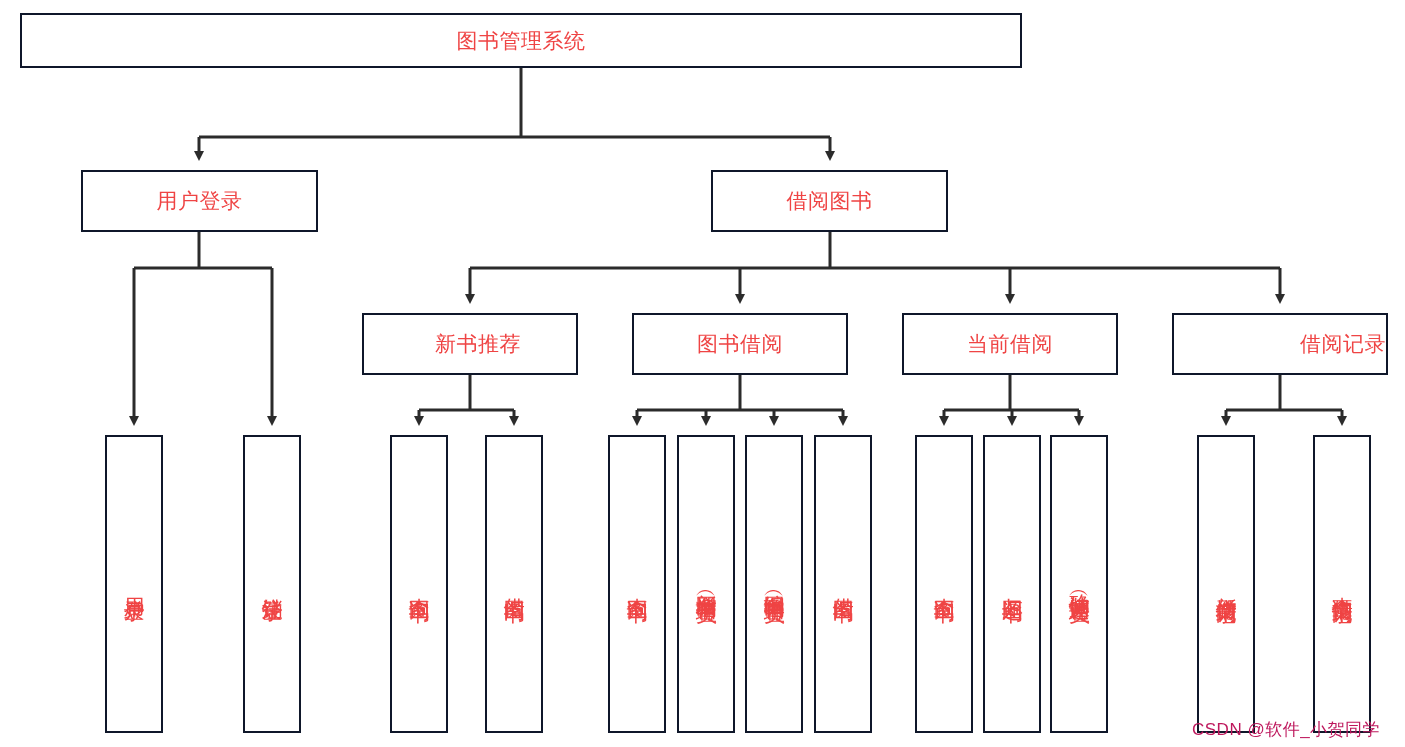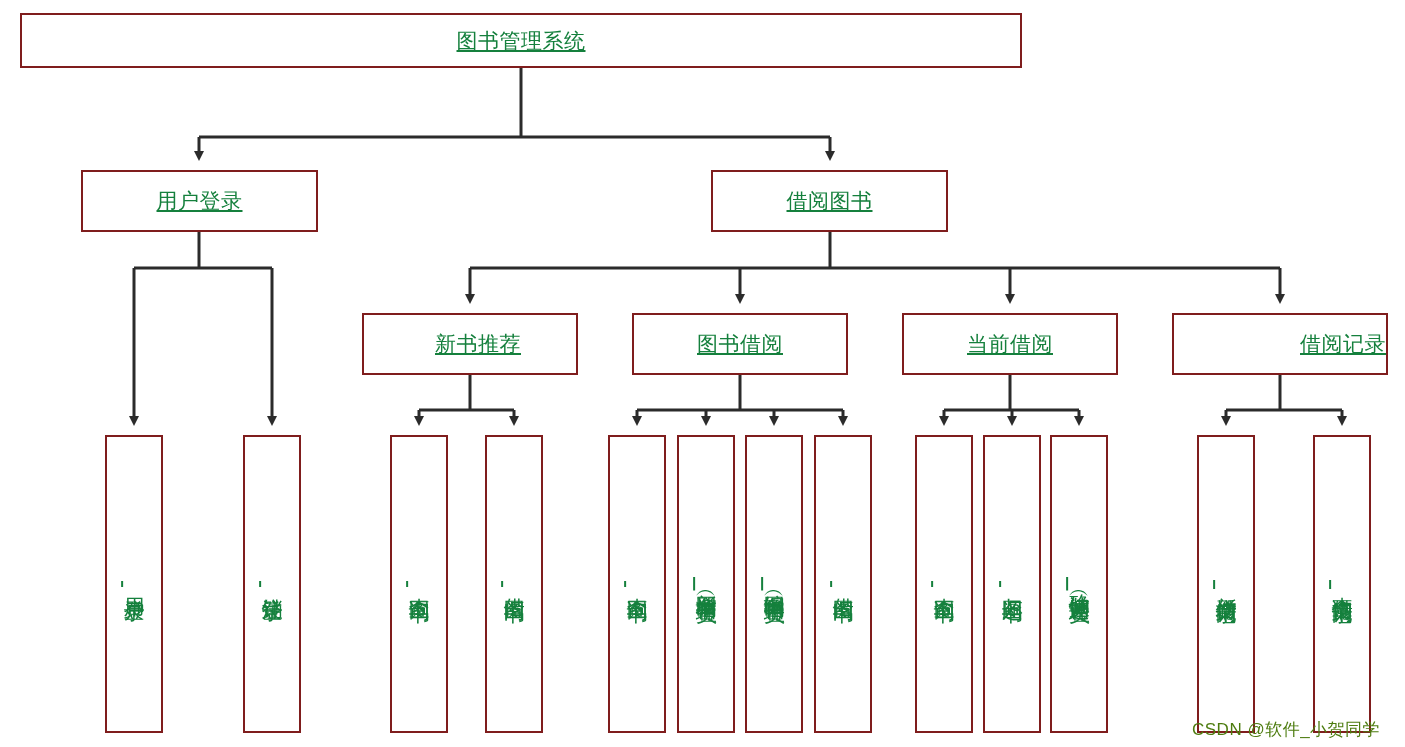--- a/index.html
+++ b/index.html
@@ -19,27 +19,26 @@
     position: absolute;
     left: 0;
     top: 0;
     width: 1405px;
     height: 747px;
     pointer-events: none;
   }
   .node {
     position: absolute;
     box-sizing: border-box;
-    border: 2px solid #7f1d1d;
+    border: 2px solid #0f172a;
     background: #ffffff;
     display: flex;
     align-items: center;
     justify-content: center;
-    color: #15803d;
-    text-decoration: underline;
+    color: #ef4444;
   }
   .node.horiz .label {
     font-size: 21px;
     line-height: 1.1;
     white-space: nowrap;
     letter-spacing: 0.5px;
   }
   .node.vert {
     align-items: center;
     justify-content: center;
@@ -49,21 +48,21 @@
     text-orientation: upright;
     font-size: 21px;
     line-height: 1.25;
     letter-spacing: 1.5px;
     text-align: center;
     white-space: nowrap;
   }
   .watermark {
     position: absolute;
     font-size: 17px;
-    color: #4d7c0f;
+    color: #be185d;
     white-space: nowrap;
     letter-spacing: 0.5px;
   }
 </style>
 </head>
 <body>
 
 <div id="canvas">
 
   <svg class="connectors" viewBox="0 0 1405 747" xmlns="http://www.w3.org/2000/svg">

